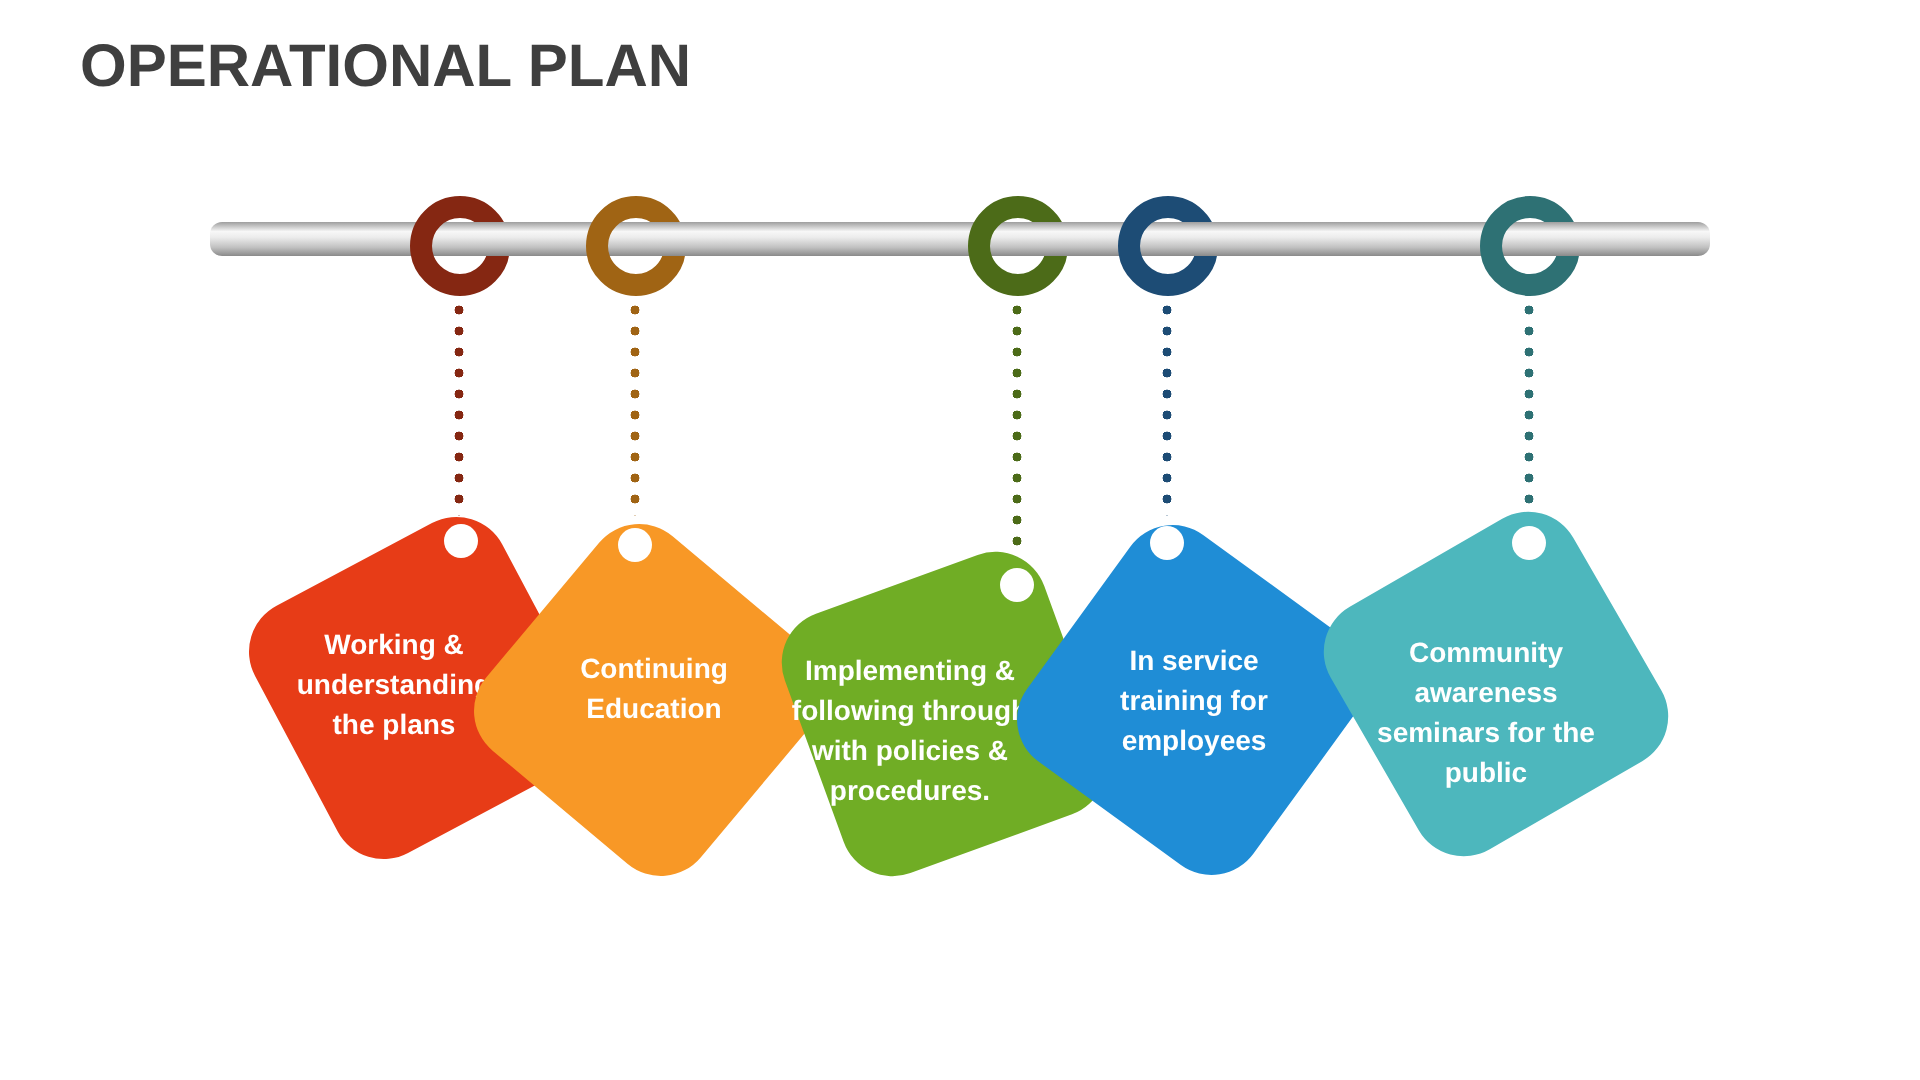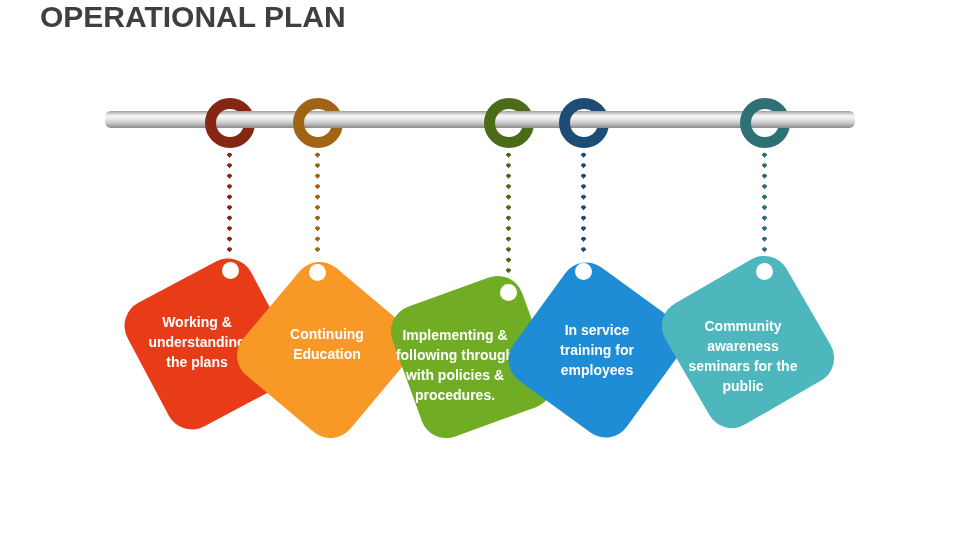--- a/index.html
+++ b/index.html
@@ -1,21 +1,21 @@
 <!DOCTYPE html>
 <html><head>
 <meta charset="utf-8">
 <style>
   html,body{margin:0;padding:0;background:#ffffff;}
   .stage{
     position:relative;width:960px;height:540px;background:#ffffff;
     overflow:hidden;font-family:"Liberation Sans",sans-serif;
   }
   .title{
-    position:absolute;left:40px;top:0;
+    position:absolute;left:40px;top:17px;
     font-size:30px;font-weight:700;letter-spacing:0px;color:#3F3F3F;
   }
   
   .bar{
     position:absolute;left:105px;top:111px;width:750px;height:17px;border-radius:6px;
     background:linear-gradient(to bottom,#9e9e9e 0%,#f7f7f7 28%,#ececec 45%,#c2c2c2 74%,#8a8a8a 100%);
     z-index:1;
   }
   
   .g{position:absolute;inset:0;}

